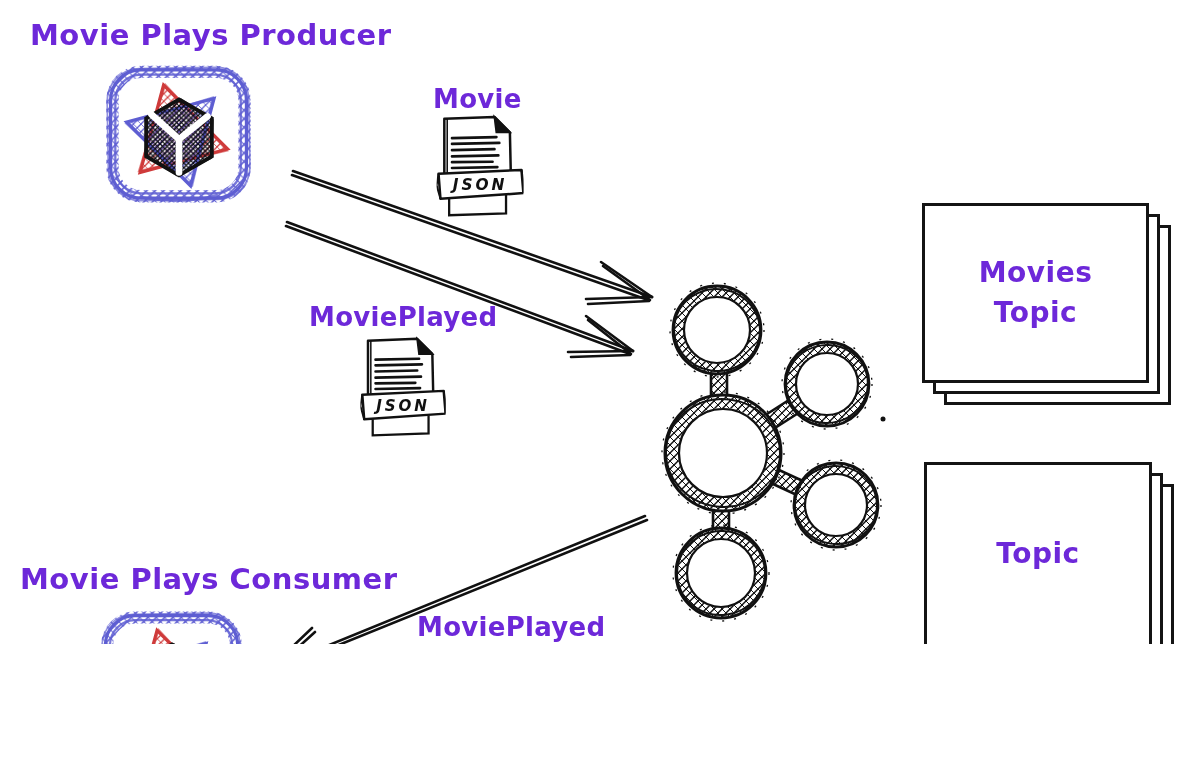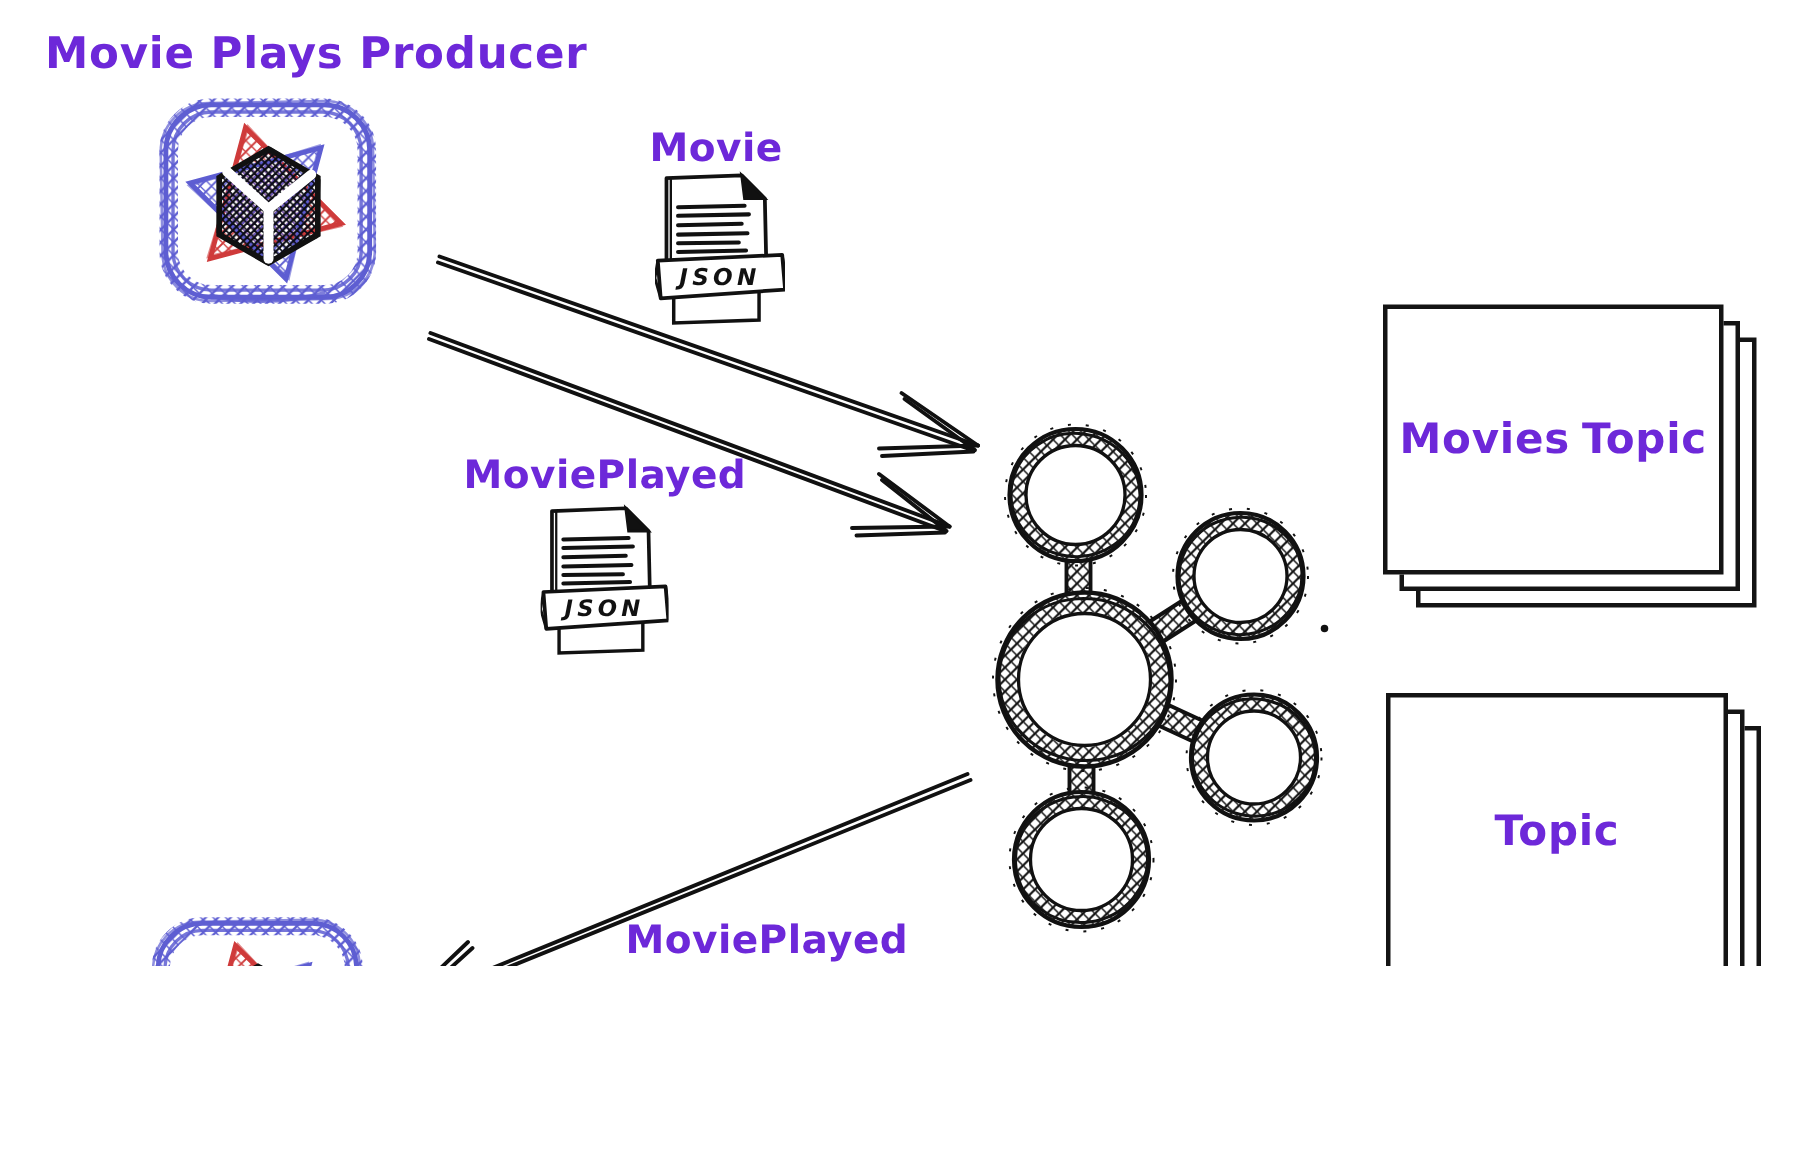--- a/index.html
+++ b/index.html
@@ -12,21 +12,21 @@
     font-size:29px;font-weight:700;letter-spacing:0.5px;white-space:nowrap;
   }
   .msg-label{
     font-size:26px;font-weight:700;letter-spacing:0.3px;white-space:nowrap;
   }
   
   .topic-stack{position:absolute;}
   .layer{position:absolute;width:100%;height:100%;background:#fff;border:3px solid #141414;box-sizing:border-box;}
   .layer.l3{left:22px;top:22px;}
   .layer.l2{left:11px;top:11px;}
-  .layer.l1{left:0;top:0;display:flex;flex-direction:row;align-items:center;justify-content:center;gap:8px;}
+  .layer.l1{left:0;top:0;display:flex;flex-direction:column;align-items:center;justify-content:center;gap:8px;}
   .topic-line{font-size:28px;font-weight:600;letter-spacing:0.5px;white-space:nowrap;line-height:1.15;}
   svg{display:block;}
   svg text.json-t{
     font-family:"DejaVu Sans","Liberation Sans",sans-serif;
     font-size:16px;font-weight:700;font-style:italic;letter-spacing:3px;fill:#111;
     text-anchor:middle;
   }
 </style>
 </head>
 <body>
@@ -212,20 +212,21 @@
   </div>
 
   <div class="topic-stack" style="left:924px;top:462px;width:228px;height:185px;">
     <div class="layer l3"></div>
     <div class="layer l2"></div>
     <div class="layer l1">
       <div class="topic-line">Topic</div>
     </div>
   </div>
 
+  <div class="abs title" style="left:20px;top:562px;">Movie Plays Consumer</div>
   <svg class="abs" style="left:98px;top:606px;" width="148" height="145" viewBox="0 0 160 150">
     <use href="#app-icon"></use>
   </svg>
 
   <div class="abs msg-label" style="left:417px;top:612px;">MoviePlayed</div>
   <svg class="abs" style="left:468px;top:648px;" width="88" height="112" viewBox="0 0 90 112">
     <use href="#json-doc"></use>
     <text class="json-t" x="45" y="79">JSON</text>
   </svg>
 

